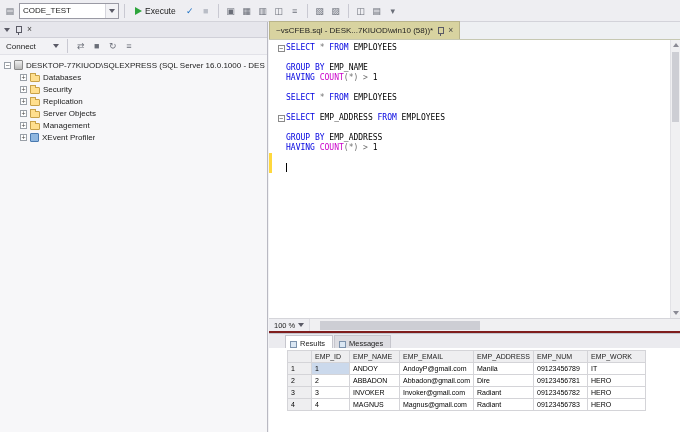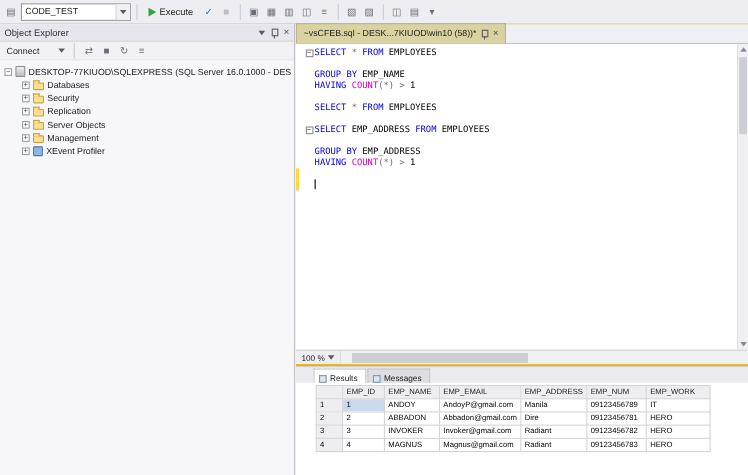--- a/index.html
+++ b/index.html
@@ -36,21 +36,21 @@
 .tree-row.root{padding-left:2px}
 .tree-row.child{padding-left:18px}
 .expand-box{width:7px;height:7px;flex:none;border:1px solid #9aa0a8;background:#fff;display:inline-flex;align-items:center;justify-content:center;font-size:7px;line-height:1;color:#444}
 .server-icon{width:9px;height:10px;flex:none;background:linear-gradient(#f0f0f0,#b9b9b9);border:1px solid #8a8a8a;border-radius:1px;display:inline-block}
 .folder-icon{width:10px;height:7px;flex:none;background:#ffdf8e;border:1px solid #c8a249;border-radius:1px;position:relative;margin-top:2px;display:inline-block}
 .folder-icon::before{content:"";position:absolute;left:-1px;top:-3px;width:4px;height:2px;background:#ffdf8e;border:1px solid #c8a249;border-bottom:none}
 .xevent-icon{width:9px;height:9px;flex:none;background:#8fb7e0;border:1px solid #4a7ab0;border-radius:1px;display:inline-block}
 .tree-label{overflow:hidden;white-space:nowrap}
 
 
-.main{position:absolute;left:269px;top:22px;right:0;bottom:0;background:#eab308}
+.main{position:absolute;left:269px;top:22px;right:0;bottom:0;background:#7f1d1d}
 .tabstrip{position:absolute;left:0;top:0;right:0;height:18px;background:#eef0f3;border-bottom:1px solid #c6c8b2;display:flex;align-items:flex-end}
 .doc-tab{height:18px;display:flex;align-items:center;gap:4px;padding:0 6px;background:#d8d3a0;border:1px solid #b9b48a;border-bottom:none;font-size:8px;color:#1e1e1e;max-width:250px}
 .tab-title{white-space:nowrap;overflow:hidden}
 .editor{position:absolute;left:0;top:18px;right:0;height:278px;background:#fff;overflow:hidden}
 .code-area{position:absolute;left:0;top:3px;right:10px}
 .code-line{display:flex;align-items:stretch;height:10px}
 .chg{width:3px;flex:none;display:inline-block}
 .chg.changed{background:#ffd83d}
 .sel-margin{width:4px;flex:none;display:inline-block}
 .gutterc{width:10px;flex:none;display:inline-flex;align-items:center;justify-content:center}
@@ -123,21 +123,20 @@
         <span class="tb-icon" style="color: rgb(106, 110, 120);">▨</span>
         <span class="sep"></span>
         <span class="tb-icon" style="color: rgb(106, 110, 120);">◫</span>
         <span class="tb-icon" style="color: rgb(106, 110, 120);">▤</span>
         <span class="tb-icon" style="color: rgb(106, 110, 120);">▾</span>
       </span>
   </div>
 
   <div class="obj-explorer">
     <div class="oe-header">
-      <span class="oe-title">Object Explorer</span>
       <span class="oe-hicons">
         <span class="tri-down"></span>
         <span class="pin-icon"></span>
         <span class="close-glyph">×</span>
       </span>
     </div>
     <div class="oe-toolbar">
       <span class="connect">
         <span>Connect</span>
         <span class="tri-down"></span>

